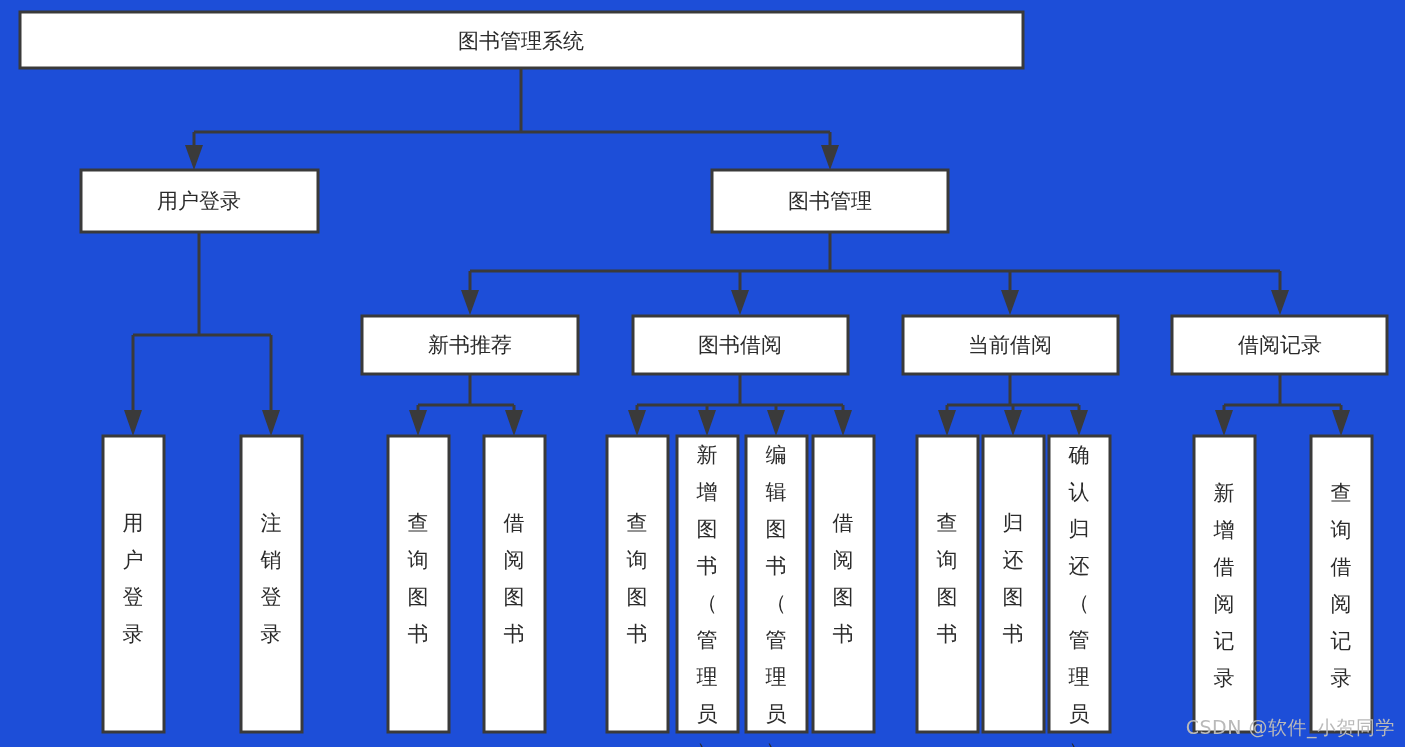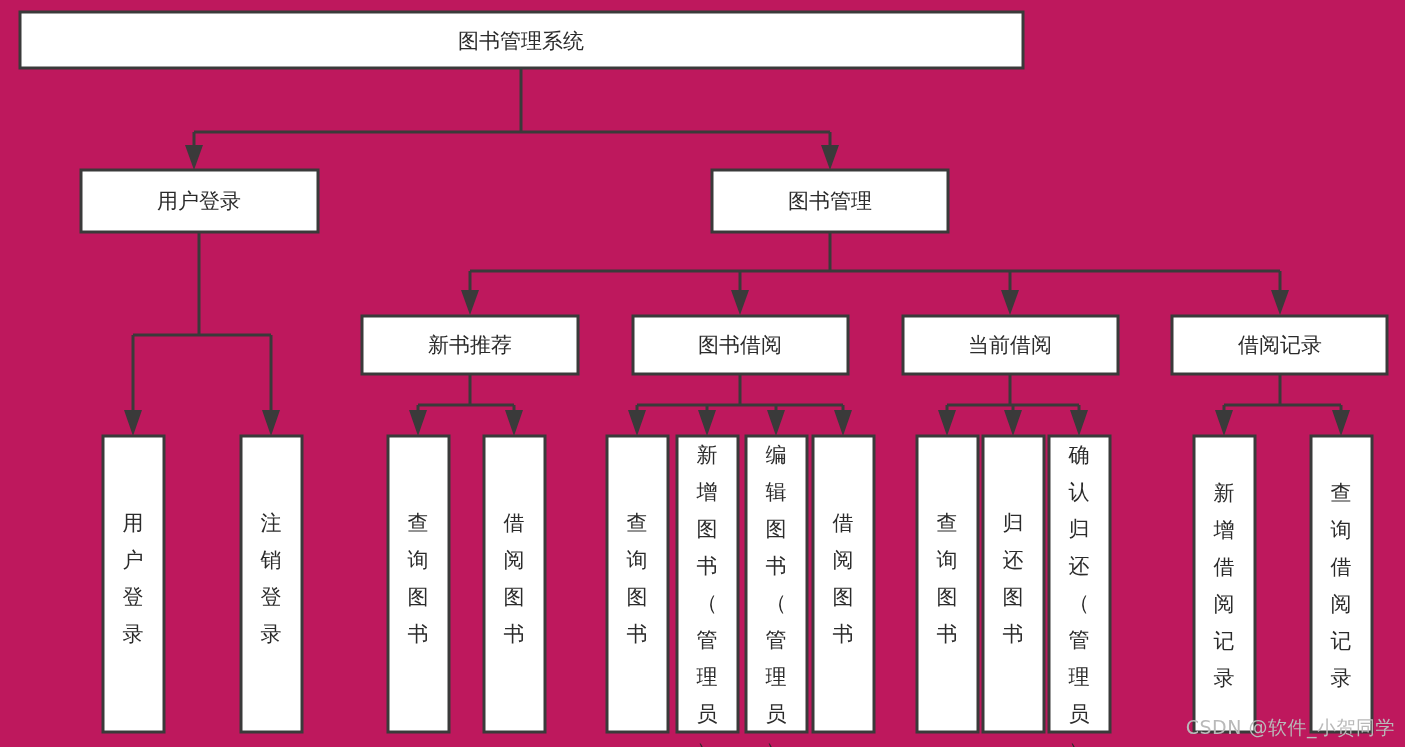--- a/index.html
+++ b/index.html
@@ -10,21 +10,21 @@
   body {
     width: 1405px;
     height: 747px;
     overflow: hidden;
     font-family: "DejaVu Sans", "Liberation Sans", sans-serif;
   }
   #diagram-root {
     position: relative;
     width: 1405px;
     height: 747px;
-    background: #be185d;
+    background: #1d4ed8;
   }
   svg.diagram {
     display: block;
     width: 1405px;
     height: 747px;
   }
   .node-rect {
     fill: #ffffff;
     stroke: #3a3a3a;
     stroke-width: 3;

